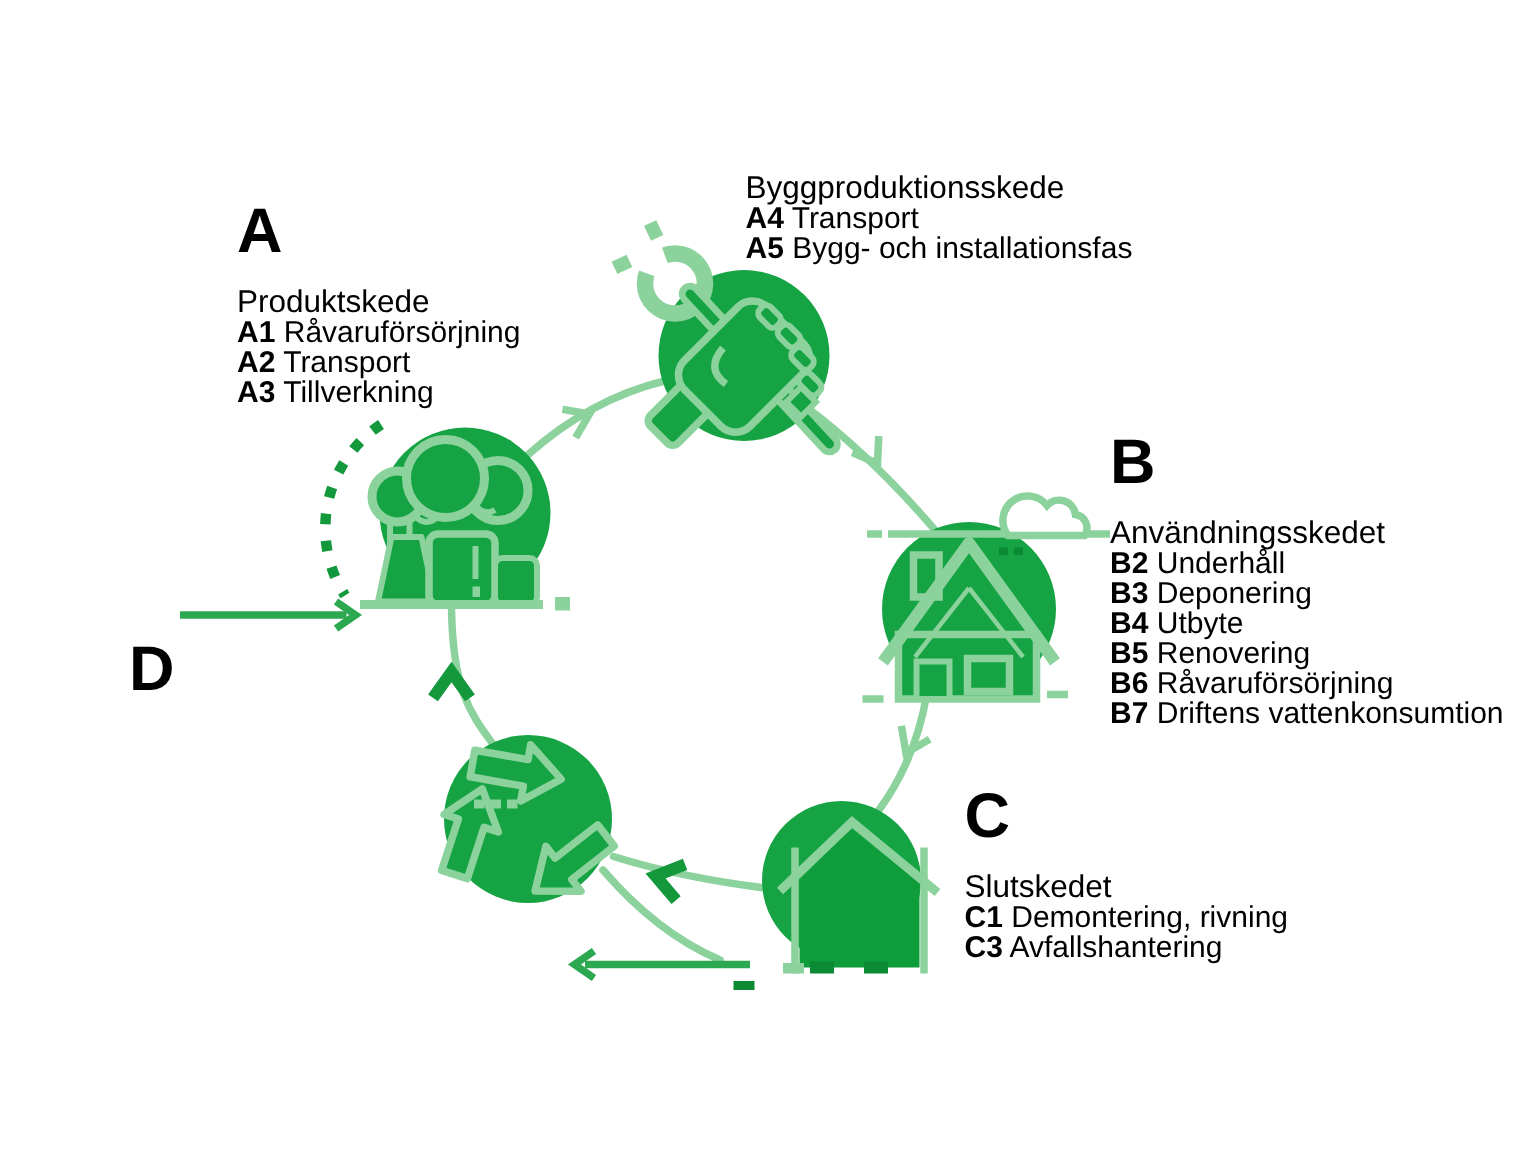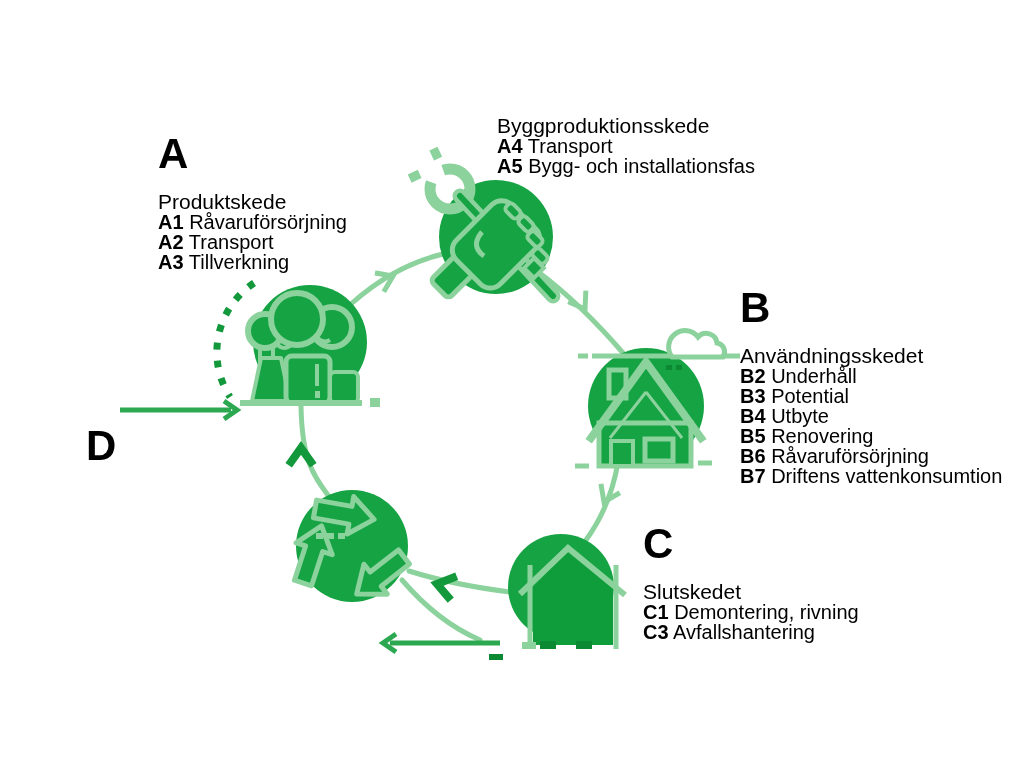--- a/index.html
+++ b/index.html
@@ -140,21 +140,21 @@
   <div class="section" style="left:497px;top:116px;">
     <div class="sec-title no-letter">Byggproduktionsskede</div>
     <div class="item"><span class="code">A4</span> <span>Transport</span></div>
     <div class="item"><span class="code">A5</span> <span>Bygg- och installationsfas</span></div>
   </div>
 
   <div class="section" style="left:740px;top:286px;">
     <div class="big-letter">B</div>
     <div class="sec-title">Användningsskedet</div>
     <div class="item"><span class="code">B2</span> <span>Underhåll</span></div>
-    <div class="item"><span class="code">B3</span> <span>Potential</span></div>
+    <div class="item"><span class="code">B3</span> <span>Deponering</span></div>
     <div class="item"><span class="code">B4</span> <span>Utbyte</span></div>
     <div class="item"><span class="code">B5</span> <span>Renovering</span></div>
     <div class="item"><span class="code">B6</span> <span>Råvaruförsörjning</span></div>
     <div class="item"><span class="code">B7</span> <span>Driftens vattenkonsumtion</span></div>
   </div>
 
   <div class="section" style="left:643px;top:522px;">
     <div class="big-letter">C</div>
     <div class="sec-title">Slutskedet</div>
     <div class="item"><span class="code">C1</span> <span>Demontering, rivning</span></div>

